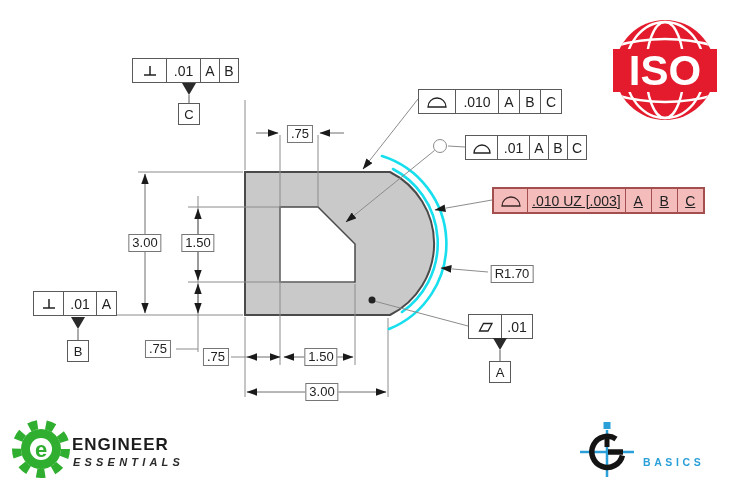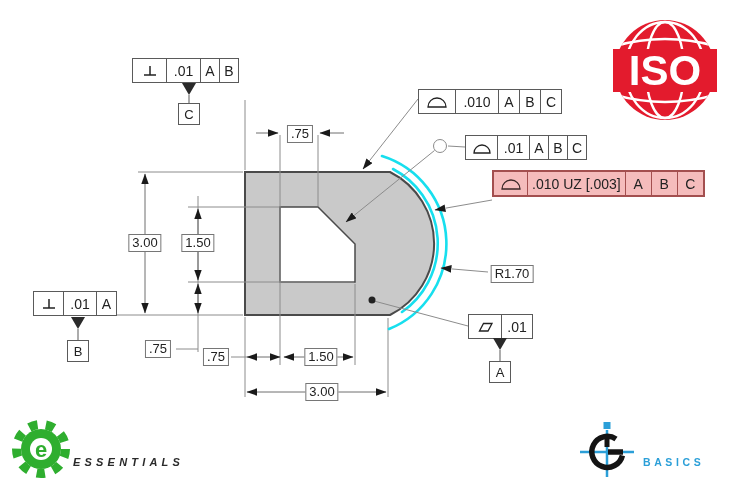--- a/index.html
+++ b/index.html
@@ -158,21 +158,21 @@
       <svg width="20" height="13">
         <path d="M2,12 A8,8 0 0 1 18,12 Z" fill="none" stroke="#222" stroke-width="1.3"></path>
       </svg>
     </div>
     <div class="cell" style="width:32px;">.01</div>
     <div class="cell" style="width:19px;">A</div>
     <div class="cell" style="width:19px;">B</div>
     <div class="cell" style="width:19px;">C</div>
   </div>
 
-  <div class="fcf pink" style="left:492px;top:170px;">
+  <div class="fcf pink" style="left:492px;top:187px;text-decoration:underline;">
     <div class="cell" style="width:33px;">
       <svg width="22" height="13">
         <path d="M2,12 A9,9 0 0 1 20,12 Z" fill="none" stroke="#3a2626" stroke-width="1.3"></path>
       </svg>
     </div>
     <div class="cell" style="min-width:90px;">.010 UZ [.003]</div>
     <div class="cell" style="width:26px;">A</div>
     <div class="cell" style="width:26px;">B</div>
     <div class="cell" style="width:26px;">C</div>
   </div>
@@ -205,16 +205,17 @@
 
   <div class="dimbox" style="left:145px;top:243px;">3.00</div>
   <div class="dimbox" style="left:198px;top:243px;">1.50</div>
   <div class="dimbox" style="left:300px;top:134px;">.75</div>
   <div class="dimbox" style="left:158px;top:349px;">.75</div>
   <div class="dimbox" style="left:216px;top:357px;">.75</div>
   <div class="dimbox" style="left:321px;top:357px;">1.50</div>
   <div class="dimbox" style="left:322px;top:392px;">3.00</div>
   <div class="dimbox" style="left:512px;top:274px;">R1.70</div>
 
+  <div class="ee-line1">ENGINEER</div>
   <div class="ee-line2">ESSENTIALS</div>
   <div class="gdt-line2">BASICS</div>
 
 </div>
 
 </body></html>

